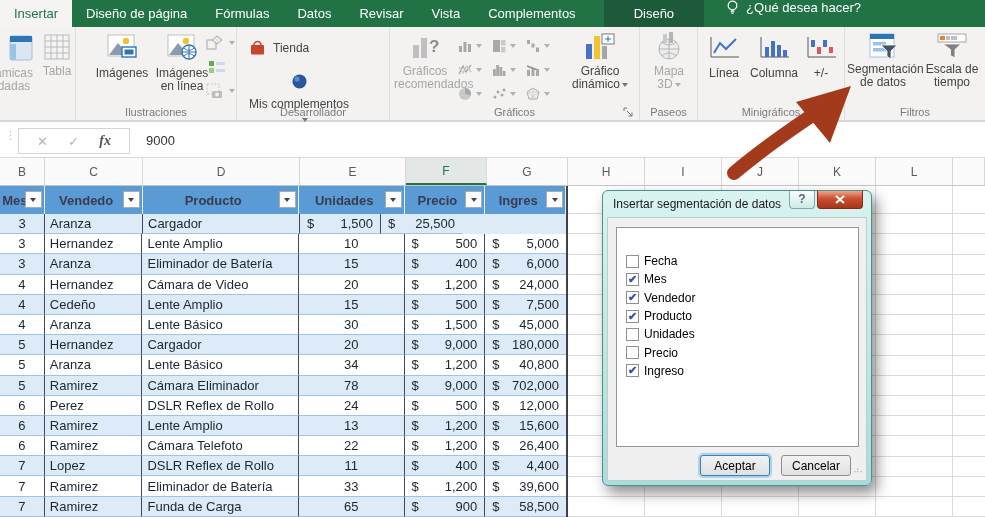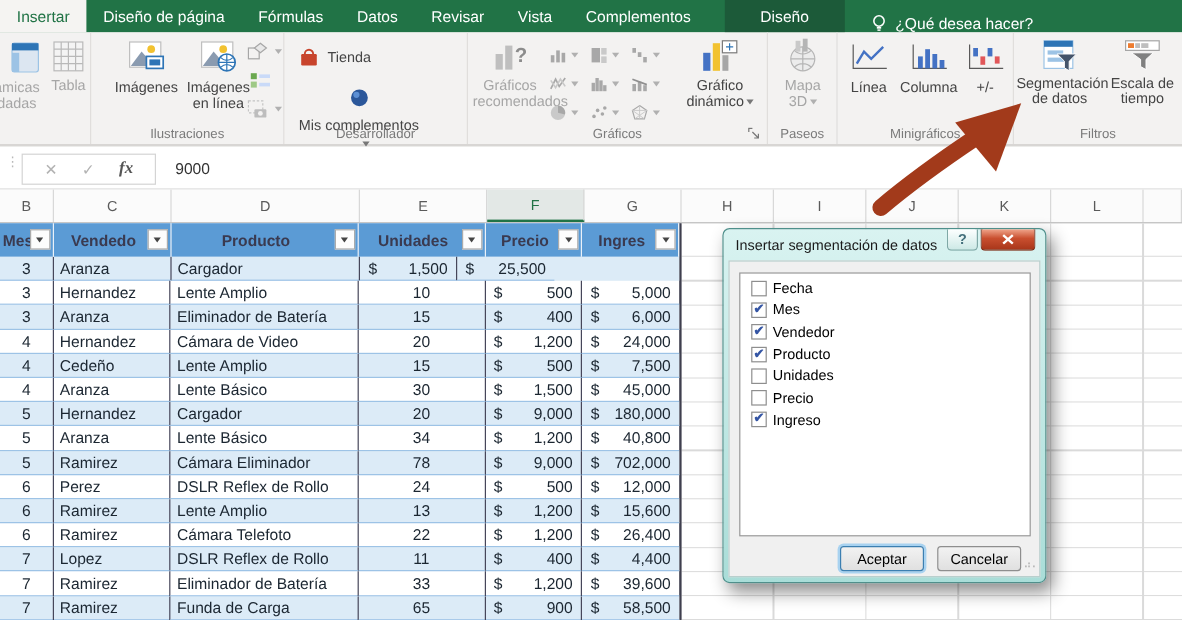--- a/index.html
+++ b/index.html
@@ -5,21 +5,21 @@
   * { box-sizing: border-box; margin: 0; padding: 0; }
   html,body { width: 985px; height: 517px; overflow: hidden; }
   body { font-family: "Liberation Sans", sans-serif; background: #fff; }
   .app { position: relative; width: 985px; height: 517px; overflow: hidden; }
 
   
   .tabbar { position: absolute; left:0; top:0; width:100%; height:27px; background:#217346; display:flex; align-items:stretch; }
   .tab { color:#fff; font-size:13px; display:flex; align-items:center; padding:0 14px; cursor:default; white-space:nowrap; }
   .tab.active { background:#f5f4f2; color:#217346; }
   .tab.contextual { background:#1c5a39; padding:0 30px; margin-left:14px; }
-  .search { display:flex; align-items:flex-end; color:#fff; font-size:13px; margin-left:22px; gap:7px; }
+  .search { display:flex; align-items:flex-start; color:#fff; font-size:13px; margin-left:22px; gap:7px; }
 
   
   .ribbon { position:absolute; left:0; top:27px; width:100%; height:95px; background:#f3f2f1; border-bottom:2px solid #d8d6d4; }
   .rgroup { position:absolute; top:0; height:93px; border-right:1px solid #e0dedc; }
   .glabel { position:absolute; bottom:2px; left:0; right:0; text-align:center; font-size:11px; color:#7a7a7a; white-space:nowrap; }
   .bigbtn { position:absolute; text-align:center; font-size:12px; color:#444; }
   .bigbtn .lbl { line-height:13px; }
   .grayed { color:#a6a6a6; }
   .caret { display:inline-block; width:0; height:0; border-left:3.5px solid transparent; border-right:3.5px solid transparent; border-top:4px solid #777; vertical-align:middle; margin-left:2px; }
   .caret.gray { border-top-color:#b0b0b0; }
@@ -67,21 +67,21 @@
   .arrowsvg { position:absolute; left:0; top:0; width:985px; height:517px; pointer-events:none; z-index:40; }
 
   
   .dlg { position:absolute; left:602px; top:190px; width:270px; height:296px; z-index:60;
      background:linear-gradient(#d9f3f1,#a9ddd8); border:1px solid #4f8f8b; border-radius:6px;
      box-shadow: 5px 7px 14px rgba(0,0,0,.45); }
   .dlg-title { position:absolute; left:10px; top:0; height:26px; display:flex; align-items:center; font-size:12px; color:#1a1a1a;text-align:right; }
   .dlg-help { position:absolute; right:56px; top:0px; width:26px; height:18px; background:linear-gradient(#fdffff,#cde9e6); border:1px solid #7fa8a6; border-top:none; border-radius:0 0 4px 4px; text-align:center; font-size:12px; font-weight:bold; color:#44707c; line-height:17px; }
   .dlg-close { position:absolute; right:8px; top:0px; width:46px; height:18px; background:linear-gradient(#f0a58b,#c94f2f 45%,#a8361a); border:1px solid #7c2b15; border-top:none; border-radius:0 0 4px 4px; display:flex; align-items:center; justify-content:center; }
   .dlg-body { position:absolute; left:4px; right:4px; top:26px; bottom:4px; background:#f0f0f0; border:1px solid #b9cfcd; }
-  .dlg-list { position:absolute; left:8px; top:9px; width:243px; height:220px; background:#fff; border:1px solid #969696; padding:3px 0 0 9px; }
+  .dlg-list { position:absolute; left:8px; top:9px; width:243px; height:220px; background:#fff; border:1px solid #969696; padding:24px 0 0 9px; }
   .chk { display:flex; align-items:center; gap:5px; height:18.3px; font-size:12px; color:#000; }
   .chk .box { width:13px; height:13px; background:#fff; border:1px solid #8e8e8e; display:flex; align-items:center; justify-content:center; font-size:11px; line-height:11px; color:#3455a4; font-weight:bold; }
   .dlg-btn { position:absolute; width:70px; height:21px; font-size:12px; font-family:"Liberation Sans", sans-serif; color:#000; background:linear-gradient(#f2f2f2,#e0e0e0); border:1px solid #8e8e8e; border-radius:3px; }
   .dlg-btn.ok { left:92px; top:237px; border:1px solid #3c7fb1; box-shadow:0 0 0 2px #a8d2f0; }
   .dlg-btn.cancel { left:173px; top:237px; }
   .grip { position:absolute; right:3px; bottom:2px; width:10px; height:10px; color:#b5b5b5; font-size:9px; line-height:5px; letter-spacing:0px; }
 </style>
 </head>
 <body>
 

